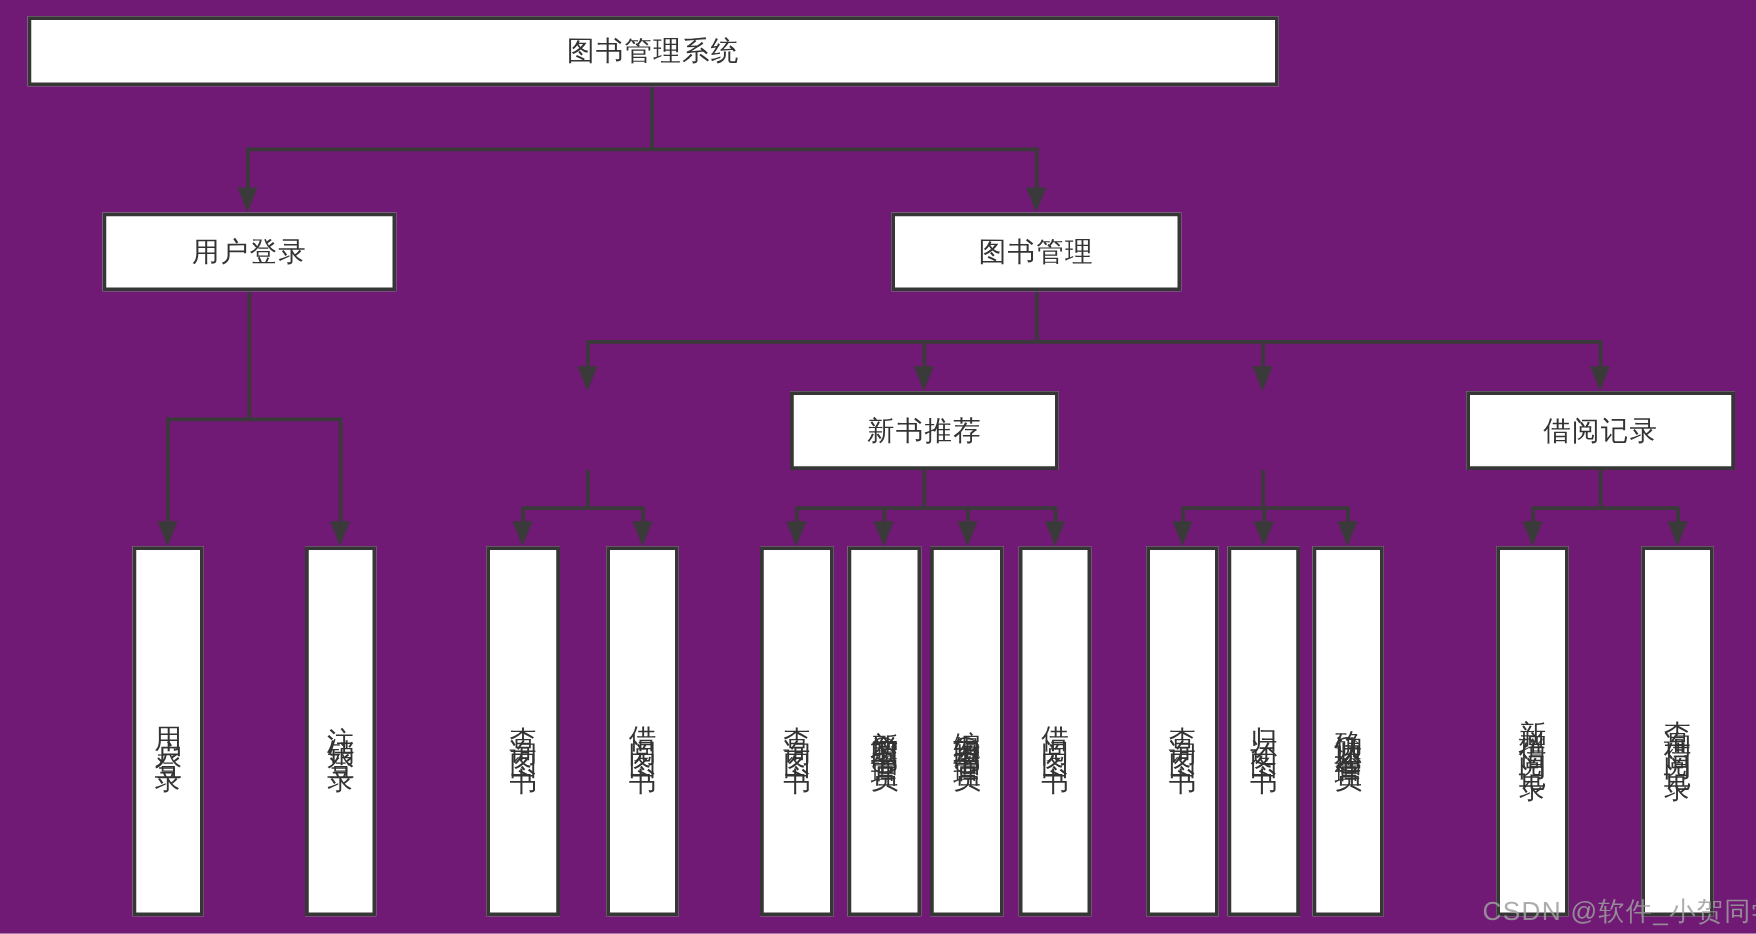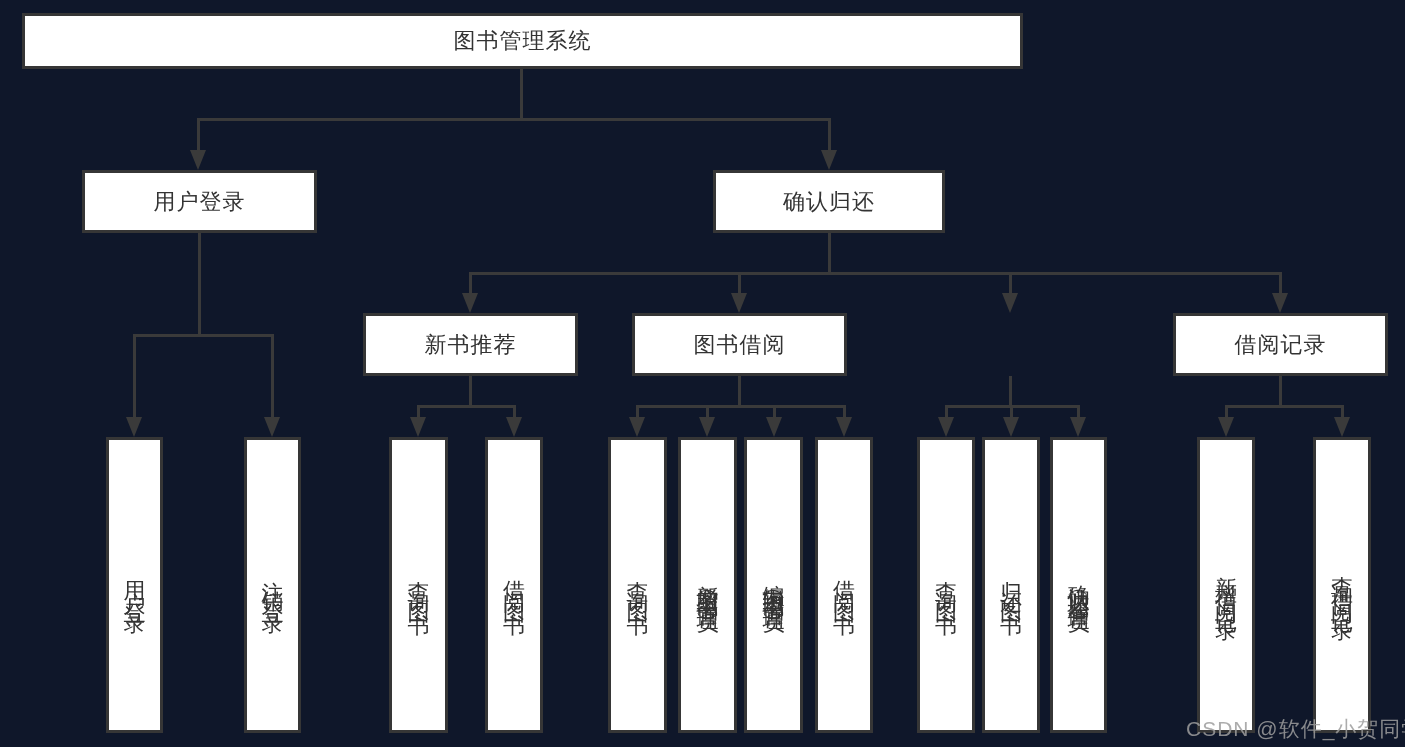--- a/index.html
+++ b/index.html
@@ -1,20 +1,20 @@
 <!DOCTYPE html>
 <html><head>
 <meta charset="utf-8">
 <style>
   html, body { margin: 0; padding: 0; background: #ffffff; }
   .canvas {
     position: relative;
     width: 1405px;
     height: 747px;
-    background: #0f172a;
+    background: #701a75;
     font-family: "Liberation Sans", sans-serif;
     overflow: hidden;
   }
   .box {
     position: absolute;
     box-sizing: border-box;
     border: 3px solid #363636;
     background: #ffffff;
     display: flex;
     align-items: center;
@@ -119,28 +119,25 @@
   <div class="ahead" style="left:1334px;top:417px"></div>
 
   <div class="box" style="left:22px;top:13px;width:1001px;height:56px">
     <span>图书管理系统</span>
   </div>
 
   <div class="box" style="left:82px;top:170px;width:235px;height:63px">
     <span>用户登录</span>
   </div>
   <div class="box" style="left:713px;top:170px;width:232px;height:63px">
-    <span>确认归还</span>
+    <span>图书管理</span>
   </div>
 
-  <div class="box" style="left:363px;top:313px;width:215px;height:63px">
+  <div class="box" style="left:632px;top:313px;width:215px;height:63px">
     <span>新书推荐</span>
-  </div>
-  <div class="box" style="left:632px;top:313px;width:215px;height:63px">
-    <span>图书借阅</span>
   </div>
   <div class="box" style="left:1173px;top:313px;width:215px;height:63px">
     <span>借阅记录</span>
   </div>
 
   <div class="box leaf" style="left:106px;top:437px;width:57px;height:296px">
     <span>用户登录</span>
   </div>
   <div class="box leaf" style="left:244px;top:437px;width:57px;height:296px">
     <span>注销登录</span>

